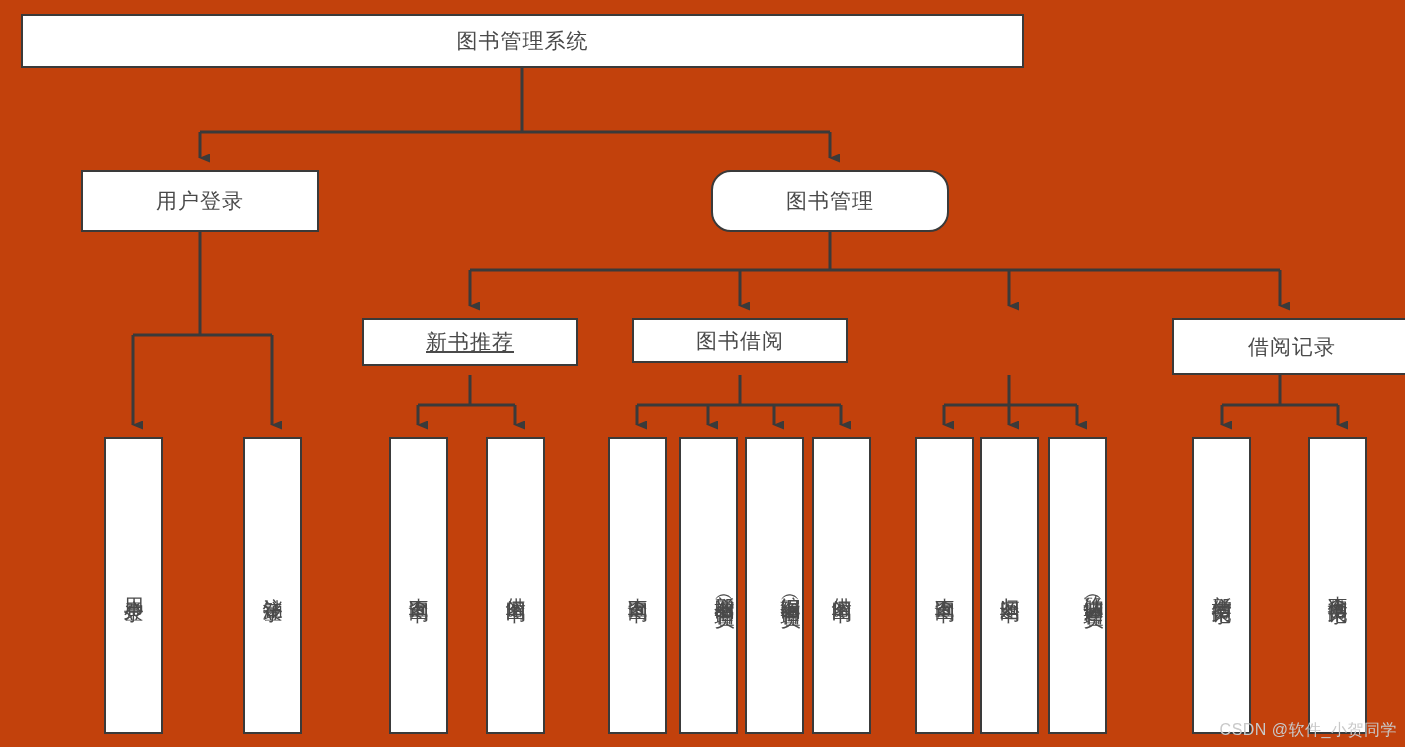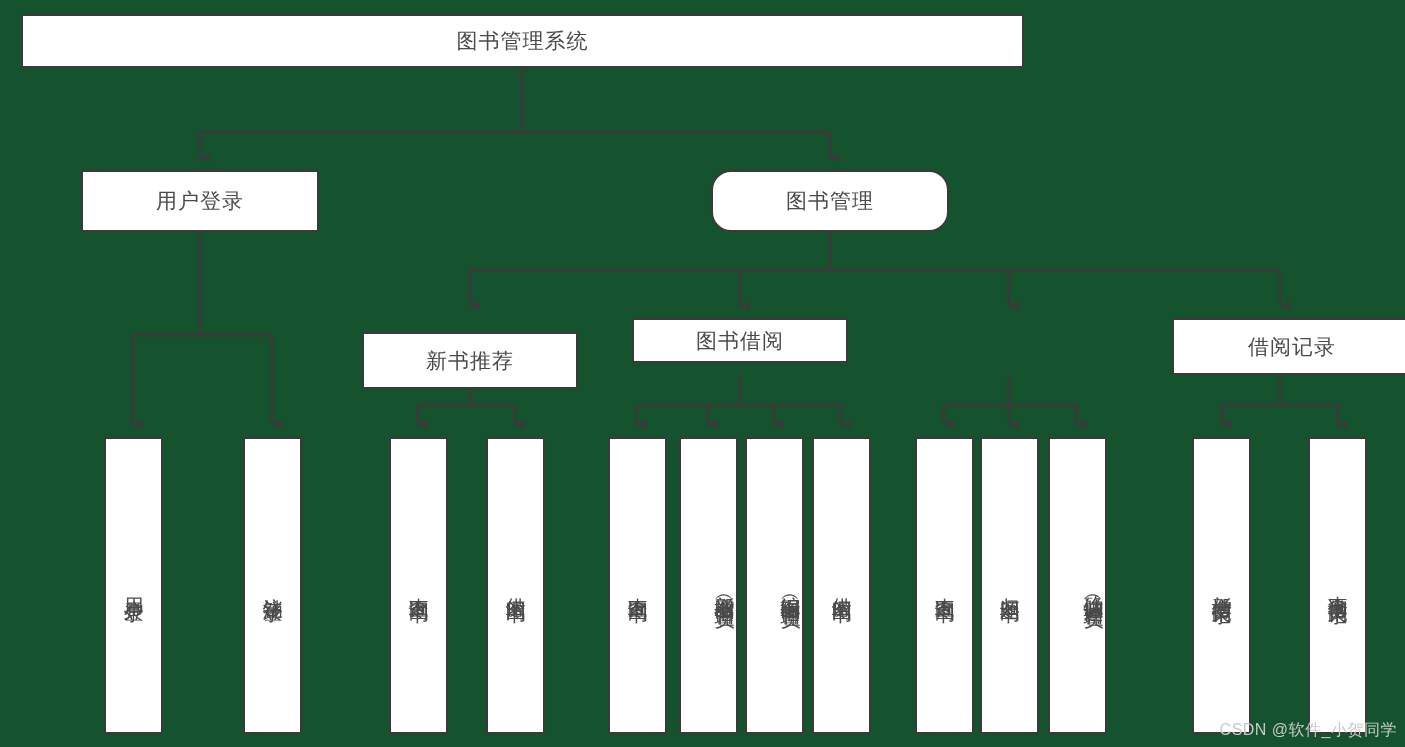--- a/index.html
+++ b/index.html
@@ -7,21 +7,21 @@
     padding: 0;
     background: #ffffff;
   }
   body {
     font-family: "Liberation Sans", "DejaVu Sans", sans-serif;
   }
   #canvas {
     position: relative;
     width: 1405px;
     height: 747px;
-    background: #14532d;
+    background: #c2410c;
     overflow: hidden;
   }
   #edges {
     position: absolute;
     left: 0;
     top: 0;
     width: 1405px;
     height: 747px;
     pointer-events: none;
   }
@@ -127,21 +127,21 @@
     <span>图书管理系统</span>
   </div>
 
   <div class="node node-h" style="left:81px; top:170px; width:238px; height:62px;">
     <span>用户登录</span>
   </div>
   <div class="node node-h" style="left:711px; top:170px; width:238px; height:62px;border-radius:20px;">
     <span>图书管理</span>
   </div>
 
-  <div class="node node-h" style="left:362px; top:332px; width:216px; height:57px;">
+  <div class="node node-h" style="left:362px; top:318px; width:216px; height:48px;text-decoration:underline;">
     <span>新书推荐</span>
   </div>
   <div class="node node-h" style="left:632px; top:318px; width:216px; height:45px;">
     <span>图书借阅</span>
   </div>
   <div class="node node-h" style="left:1172px; top:318px; width:240px; height:57px;">
     <span>借阅记录</span>
   </div>
 
   <div class="node node-v center-v" style="left:104px; top:437px; width:59px; height:297px;">

